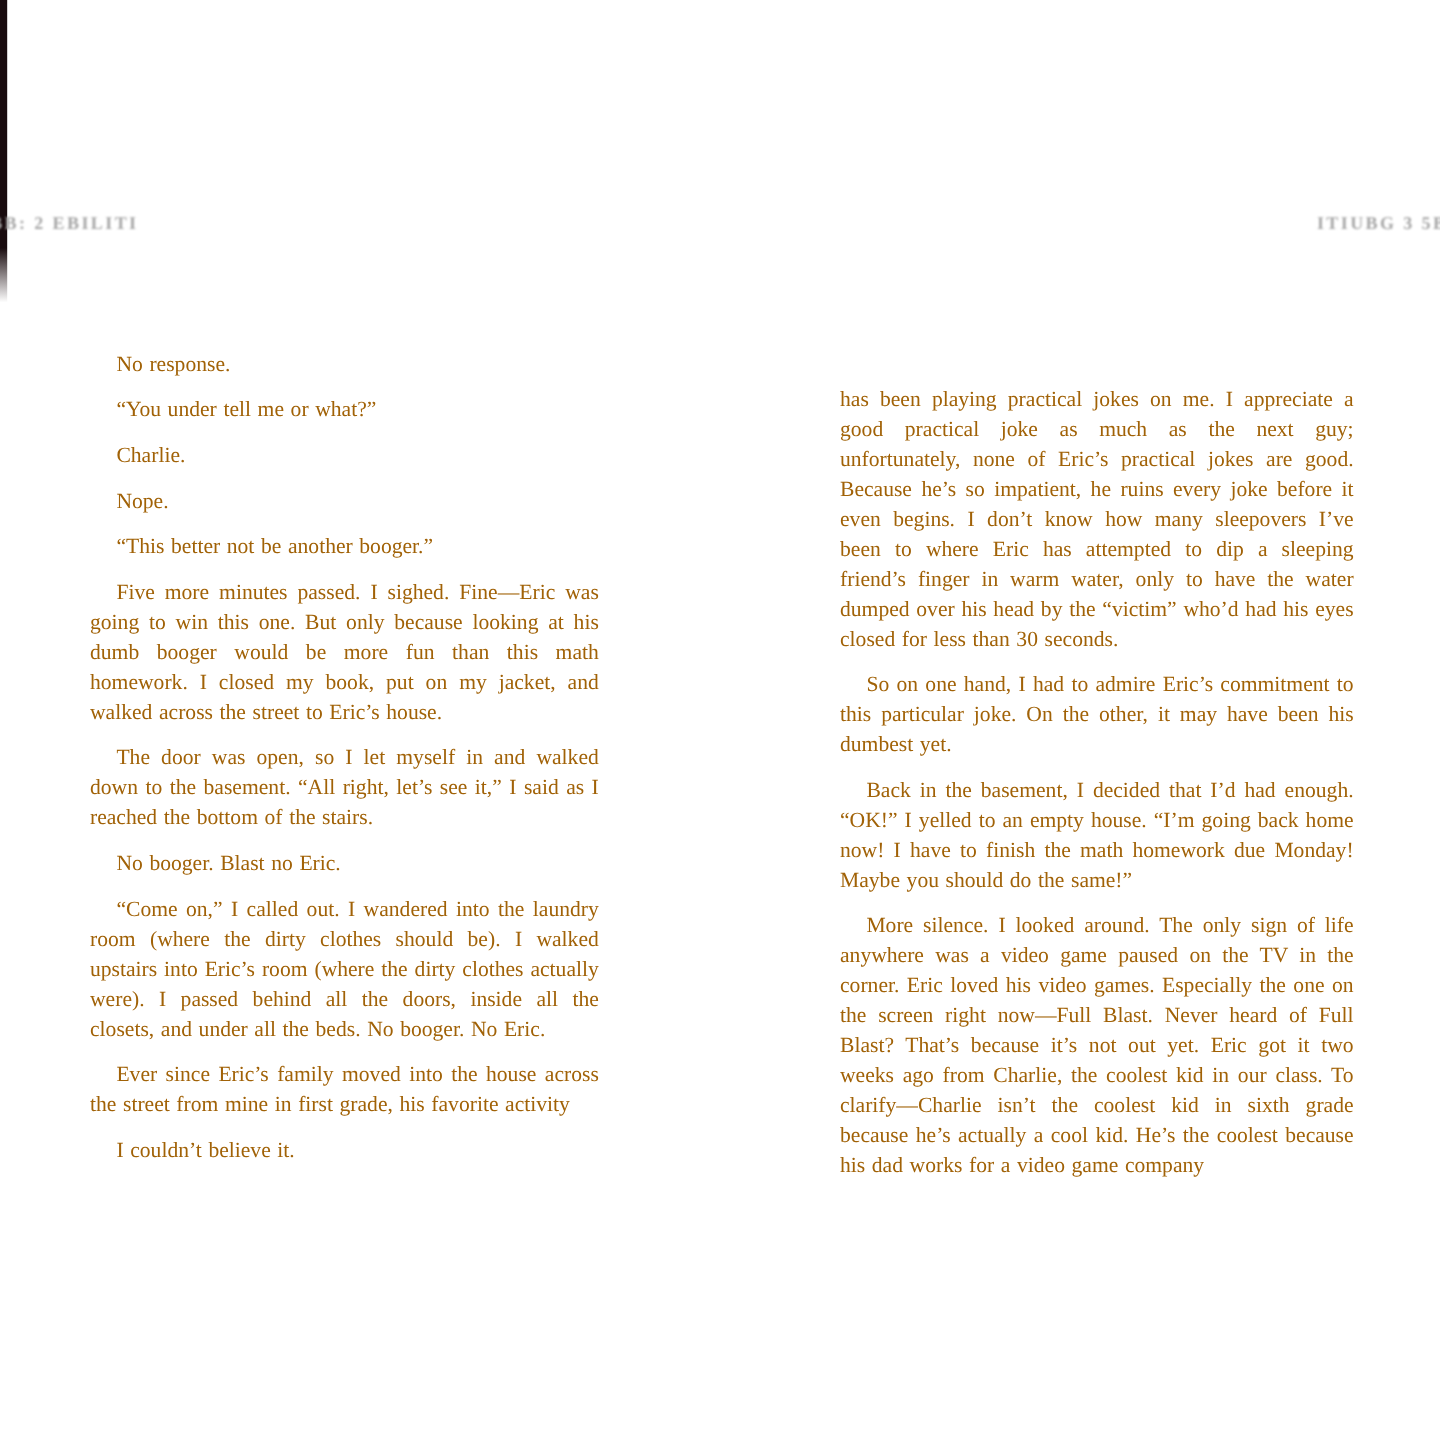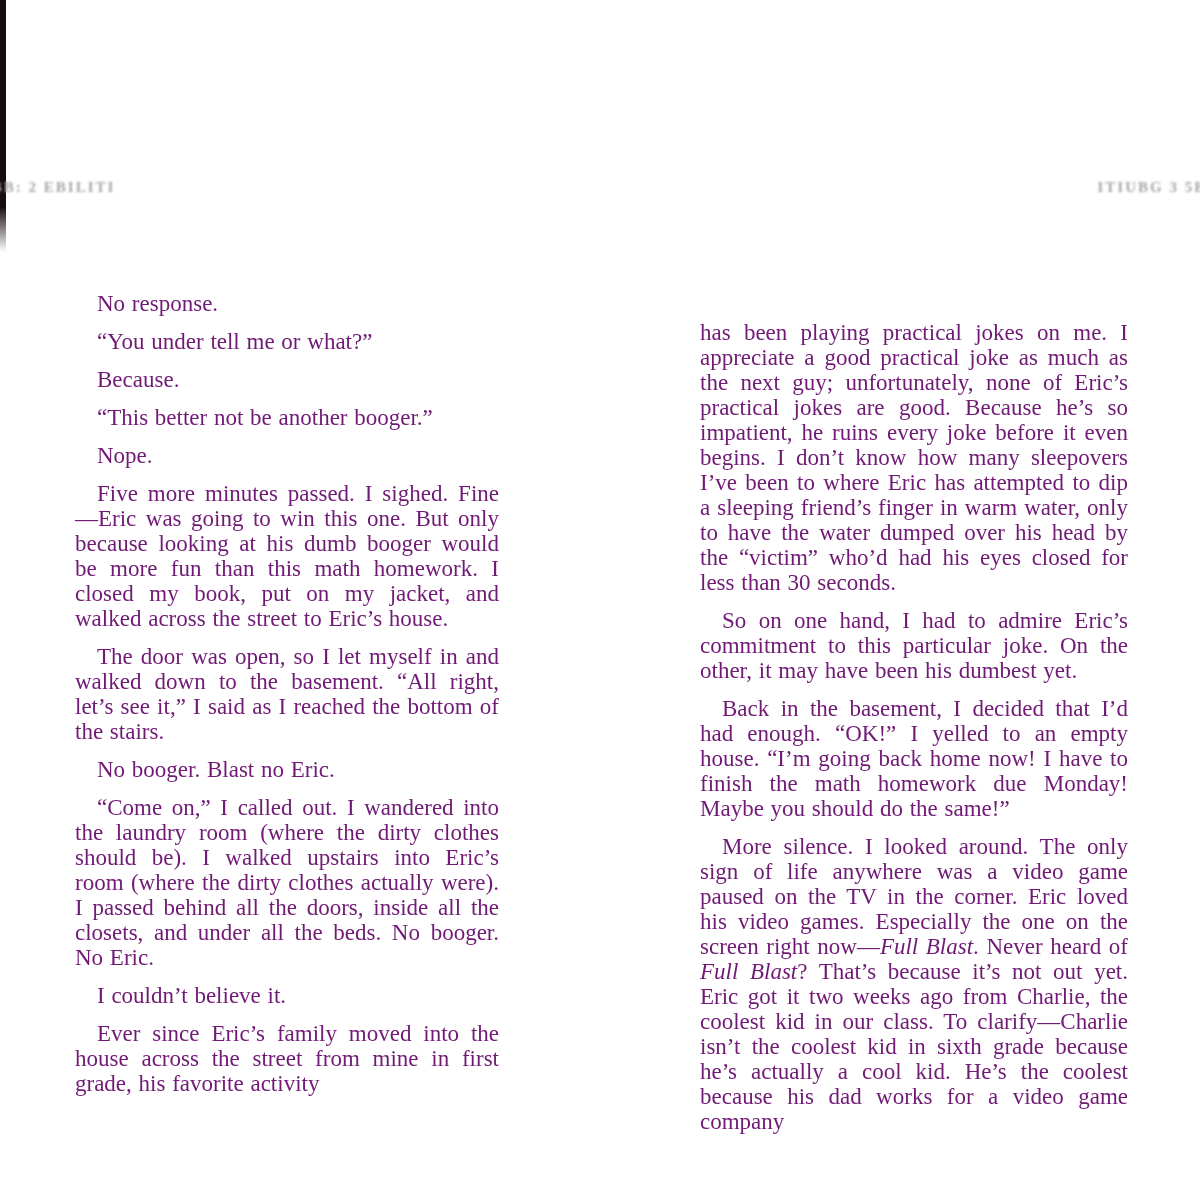--- a/index.html
+++ b/index.html
@@ -44,50 +44,50 @@
     position: absolute;
     top: 291px;
     filter: blur(0.25px);
   }
   .page-col.left  { left: 75px;  width: 424px; }
   .page-col.right { left: 700px; width: 428px; margin-top: 29px; }
 
   .para {
     margin: 0 0 13px 0;
     text-align: justify;
-    font-size: 23px;
+    font-size: 18px;
     line-height: 25px;
-    color: #701a75;
+    color: #a16207;
     word-spacing: 1px;
   }
   .para.indent { text-indent: 22px; }
   .para:last-child { margin-bottom: 0; }
-  .italic { font-style: italic; }
+  .italic { }
 </style>
 </head>
 <body>
 
 <div class="spine-edge"></div>
 
 <div class="running-head left">IBB: 2   EBILITI</div>
 
 <div class="running-head right">ITIUBG  3 5BI</div>
 
 <div class="page-col left">
     <p class="para indent"><span>No response.</span></p>
     <p class="para indent"><span>“You under tell me or what?”</span></p>
-    <p class="para indent"><span>Because.</span></p>
+    <p class="para indent"><span>Charlie.</span></p>
+    <p class="para indent"><span>Nope.</span></p>
     <p class="para indent"><span>“This better not be another booger.”</span></p>
-    <p class="para indent"><span>Nope.</span></p>
     <p class="para indent"><span>Five more minutes passed. I sighed. Fine—Eric was going to win this one. But only because looking at his dumb booger would be more fun than this math homework. I closed my book, put on my jacket, and walked across the street to Eric’s house.</span></p>
     <p class="para indent"><span>The door was open, so I let myself in and walked down to the basement. “All right, let’s see it,” I said as I reached the bottom of the stairs.</span></p>
     <p class="para indent"><span>No booger. Blast no Eric.</span></p>
     <p class="para indent"><span>“Come on,” I called out. I wandered into the laundry room (where the dirty clothes should be). I walked upstairs into Eric’s room (where the dirty clothes actually were). I passed behind all the doors, inside all the closets, and under all the beds. No booger. No Eric.</span></p>
+    <p class="para indent"><span>Ever since Eric’s family moved into the house across the street from mine in first grade, his favorite activity</span></p>
     <p class="para indent"><span>I couldn’t believe it.</span></p>
-    <p class="para indent"><span>Ever since Eric’s family moved into the house across the street from mine in first grade, his favorite activity</span></p>
   </div>
 
 <div class="page-col right">
     <p class="para"><span>has been playing practical jokes on me. I appreciate a good practical joke as much as the next guy; unfortunately, none of Eric’s practical jokes are good. Because he’s so impatient, he ruins every joke before it even begins. I don’t know how many sleepovers I’ve been to where Eric has attempted to dip a sleeping friend’s finger in warm water, only to have the water dumped over his head by the “victim” who’d had his eyes closed for less than 30 seconds.</span></p>
     <p class="para indent"><span>So on one hand, I had to admire Eric’s commitment to this particular joke. On the other, it may have been his dumbest yet.</span></p>
     <p class="para indent"><span>Back in the basement, I decided that I’d had enough. “OK!” I yelled to an empty house. “I’m going back home now! I have to finish the math homework due Monday! Maybe you should do the same!”</span></p>
     <p class="para indent"><span>More silence. I looked around. The only sign of life anywhere was a video game paused on the TV in the corner. Eric loved his video games. Especially the one on the screen right now—</span><span class="italic">Full Blast</span><span>. Never heard of </span><span class="italic">Full Blast</span><span>? That’s because it’s not out yet. Eric got it two weeks ago from Charlie, the coolest kid in our class. To clarify—Charlie isn’t the coolest kid in sixth grade because he’s actually a cool kid. He’s the coolest because his dad works for a video game company</span></p>
   </div>
 
 </body></html>

